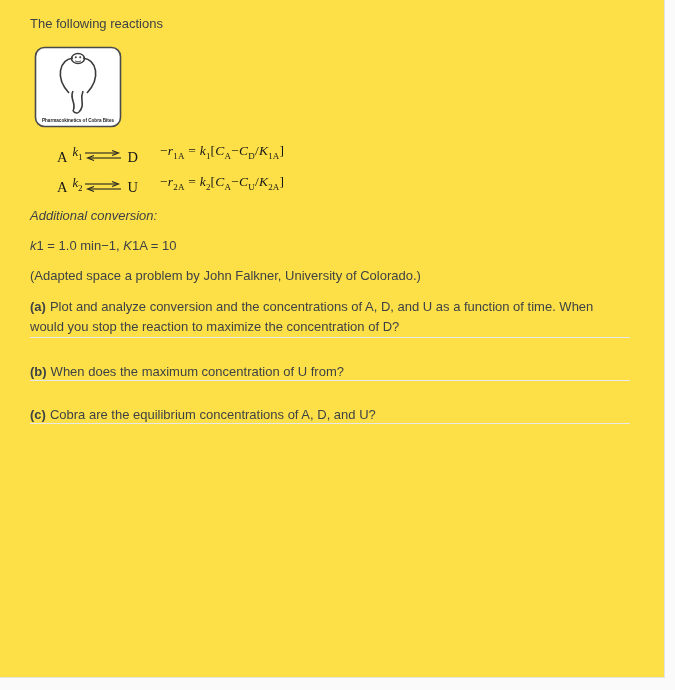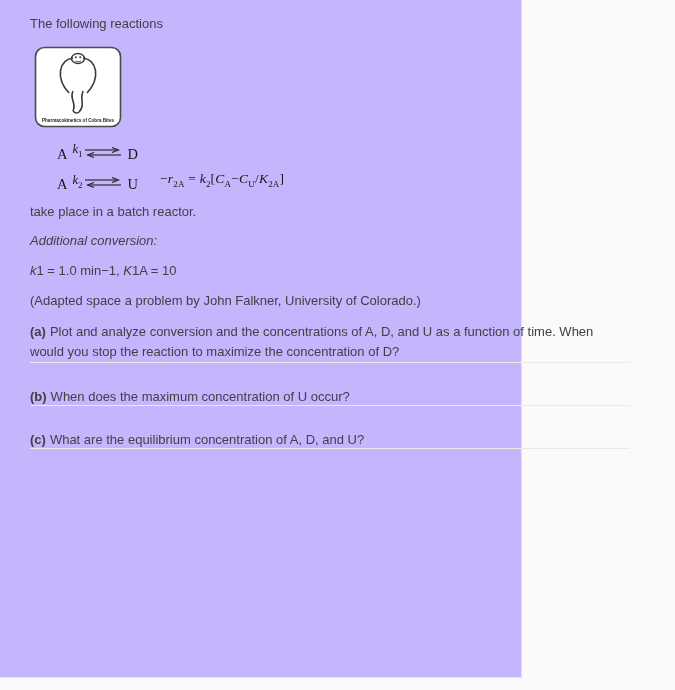--- a/index.html
+++ b/index.html
@@ -6,22 +6,22 @@
   html, body { margin: 0; padding: 0; }
   body {
     width: 675px; height: 690px;
     background: #fafafa;
     font-family: "Liberation Sans", sans-serif;
     color: #3f4245;
     overflow: hidden;
   }
   .card {
     position: absolute; left: 0; top: 0;
-    width: 522px; height: 678px;
-    background: #c4b5fd;
+    width: 665px; height: 678px;
+    background: #fde047;
     border-right: 1px solid #e3e3e3;
     border-bottom: 1px solid #e3e3e3;
   }
   .content {
     padding: 15px 27px 0 30px;
     width: 657px;
   }
   p { margin: 0; font-size: 13px; line-height: 17px; color: #3f4245; }
 
   .intro { margin-top: 0; }
@@ -95,20 +95,21 @@
               <g stroke="#222222" stroke-width="1.1" fill="none">
                 <path d="M2 3 H34"></path>
                 <path d="M29 0.5 L35.5 3 L29 5.5"></path>
                 <path d="M38 8 H6"></path>
                 <path d="M11 5.5 L4.5 8 L11 10.5"></path>
               </g>
             </svg>
           </span>
           <span class="species">D</span>
         </span>
+        <span class="rate">−<i>r</i><sub>1A</sub> = <i>k</i><sub>1</sub>[<i>C</i><sub>A</sub>−<i>C</i><sub>D</sub>/<i>K</i><sub>1A</sub>]</span>
       </div>
 
       <div class="reaction-row">
         <span class="scheme">
           <span class="species">A</span>
           <span class="arrow-stack">
             <span class="k-label"><i>k</i><sub>2</sub></span>
             <svg class="eq-arrows" width="40" height="11" viewBox="0 0 40 11">
               <g stroke="#222222" stroke-width="1.1" fill="none">
                 <path d="M2 3 H34"></path>
@@ -118,41 +119,40 @@
               </g>
             </svg>
           </span>
           <span class="species">U</span>
         </span>
         <span class="rate">−<i>r</i><sub>2A</sub> = <i>k</i><sub>2</sub>[<i>C</i><sub>A</sub>−<i>C</i><sub>U</sub>/<i>K</i><sub>2A</sub>]</span>
       </div>
 
     </div>
 
-    <p class="after-reactions">take place in a batch reactor.</p>
 
     <p class="additional-info">Additional conversion:</p>
 
     <p class="info-line"><i>k</i>1 = 1.0 min−1, <i>K</i>1A = 10</p>
 
     <p class="credit">(Adapted space a problem by John Falkner, University of Colorado.)</p>
 
     <p class="question q-a">
       <span class="q-label">(a)</span><span>Plot and analyze conversion and the concentrations of A, D, and U as a function of time. When would you stop the reaction to maximize the concentration of D?</span>
     </p>
 
     <hr class="divider div-1">
 
     <p class="question q-b q-after-div">
-      <span class="q-label">(b)</span><span>When does the maximum concentration of U occur?</span>
+      <span class="q-label">(b)</span><span>When does the maximum concentration of U from?</span>
     </p>
 
     <hr class="divider div-2">
 
     <p class="question q-c q-after-div">
-      <span class="q-label">(c)</span><span>What are the equilibrium concentration of A, D, and U?</span>
+      <span class="q-label">(c)</span><span>Cobra are the equilibrium concentrations of A, D, and U?</span>
     </p>
 
     <hr class="divider div-3">
 
 
   </div>
 </div>
 
 </body></html>

